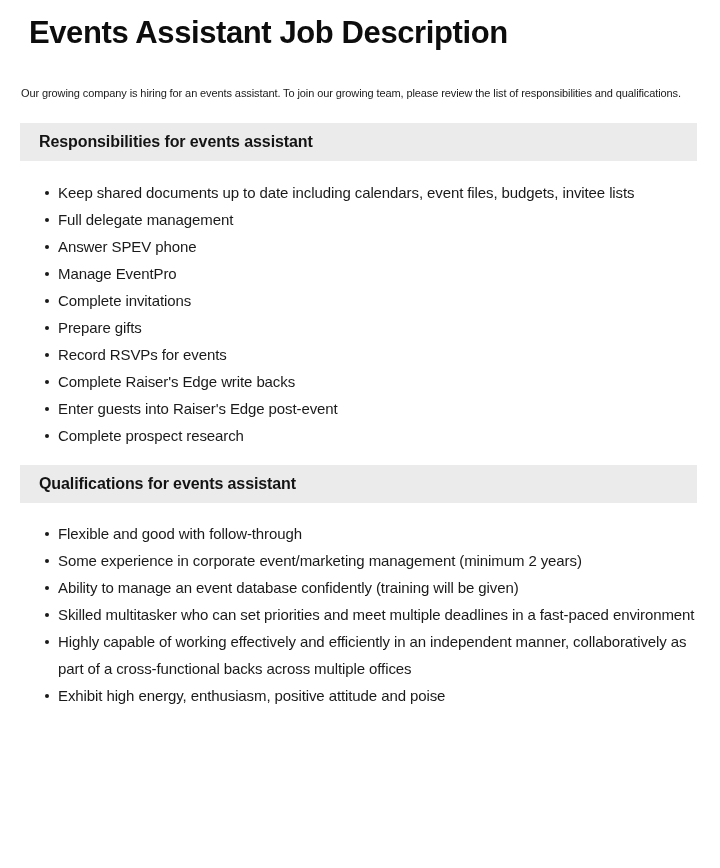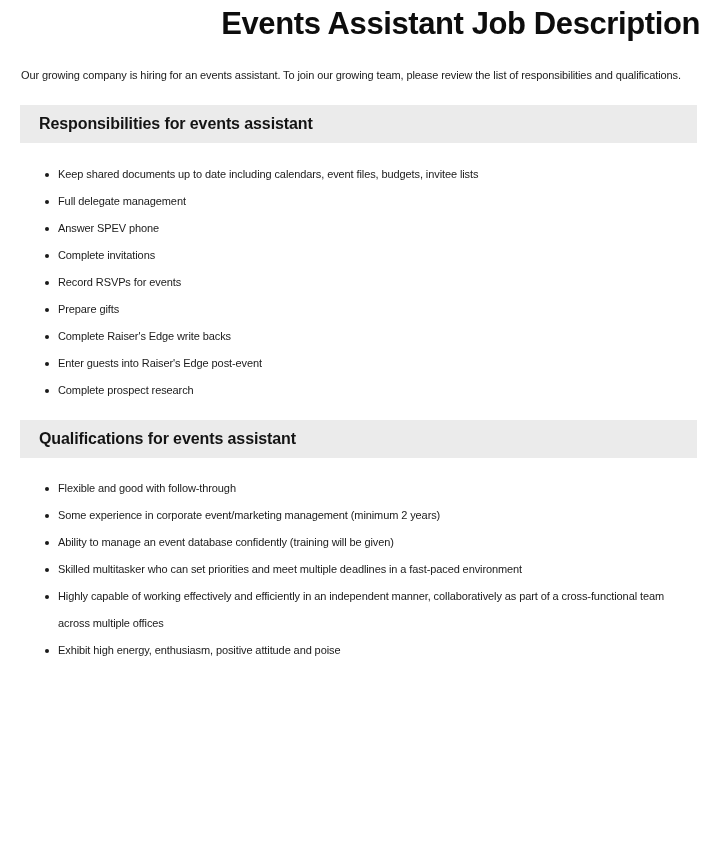--- a/index.html
+++ b/index.html
@@ -15,26 +15,26 @@
     overflow: hidden;
   }
 
   .page {
     width: 720px;
     box-sizing: border-box;
     padding: 0;
   }
 
   .doc-title {
-    margin: 0;
+    margin: 9px;
     padding: 4px 20px 0 20px;
     font-size: 31px;
     line-height: 40px;
     font-weight: bold;
-    text-align: right;
+    text-align: left;
     letter-spacing: -0.4px;
     color: #0d0d0d;
   }
 
   .intro {
     margin: 0;
     padding: 18px 22px 0 21px;
     font-size: 11px;
     line-height: 27px;
     color: #1a1a1a;
@@ -63,21 +63,21 @@
   }
 
   ul.bullet-list {
     margin: 0;
     padding: 18px 24px 0 58px;
     list-style: none;
   }
 
   ul.bullet-list li {
     position: relative;
-    font-size: 11px;
+    font-size: 15px;
     line-height: 27px;
     color: #1a1a1a;
     letter-spacing: -0.1px;
     padding-left: 0;
   }
 
   ul.bullet-list li::before {
     content: "";
     position: absolute;
     left: -13px;
@@ -106,36 +106,37 @@
   <p class="intro">Our growing company is hiring for an events assistant. To join our growing team, please review the list of responsibilities and qualifications.</p>
 
   <div class="section section-responsibilities">
     <div class="section-header">
       <span class="section-header-text">Responsibilities for events assistant</span>
     </div>
     <ul class="bullet-list">
       <li>Keep shared documents up to date including calendars, event files, budgets, invitee lists</li>
       <li>Full delegate management</li>
       <li>Answer SPEV phone</li>
+      <li>Manage EventPro</li>
       <li>Complete invitations</li>
+      <li>Prepare gifts</li>
       <li>Record RSVPs for events</li>
-      <li>Prepare gifts</li>
       <li>Complete Raiser's Edge write backs</li>
       <li>Enter guests into Raiser's Edge post-event</li>
       <li>Complete prospect research</li>
     </ul>
   </div>
 
   <div class="section section-qualifications">
     <div class="section-header">
       <span class="section-header-text">Qualifications for events assistant</span>
     </div>
     <ul class="bullet-list">
       <li>Flexible and good with follow-through</li>
       <li>Some experience in corporate event/marketing management (minimum 2 years)</li>
       <li>Ability to manage an event database confidently (training will be given)</li>
       <li>Skilled multitasker who can set priorities and meet multiple deadlines in a fast-paced environment</li>
-      <li>Highly capable of working effectively and efficiently in an independent manner, collaboratively as part of a cross-functional team across multiple offices</li>
+      <li>Highly capable of working effectively and efficiently in an independent manner, collaboratively as part of a cross-functional backs across multiple offices</li>
       <li>Exhibit high energy, enthusiasm, positive attitude and poise</li>
     </ul>
   </div>
 
 </div>
 
 </body></html>

